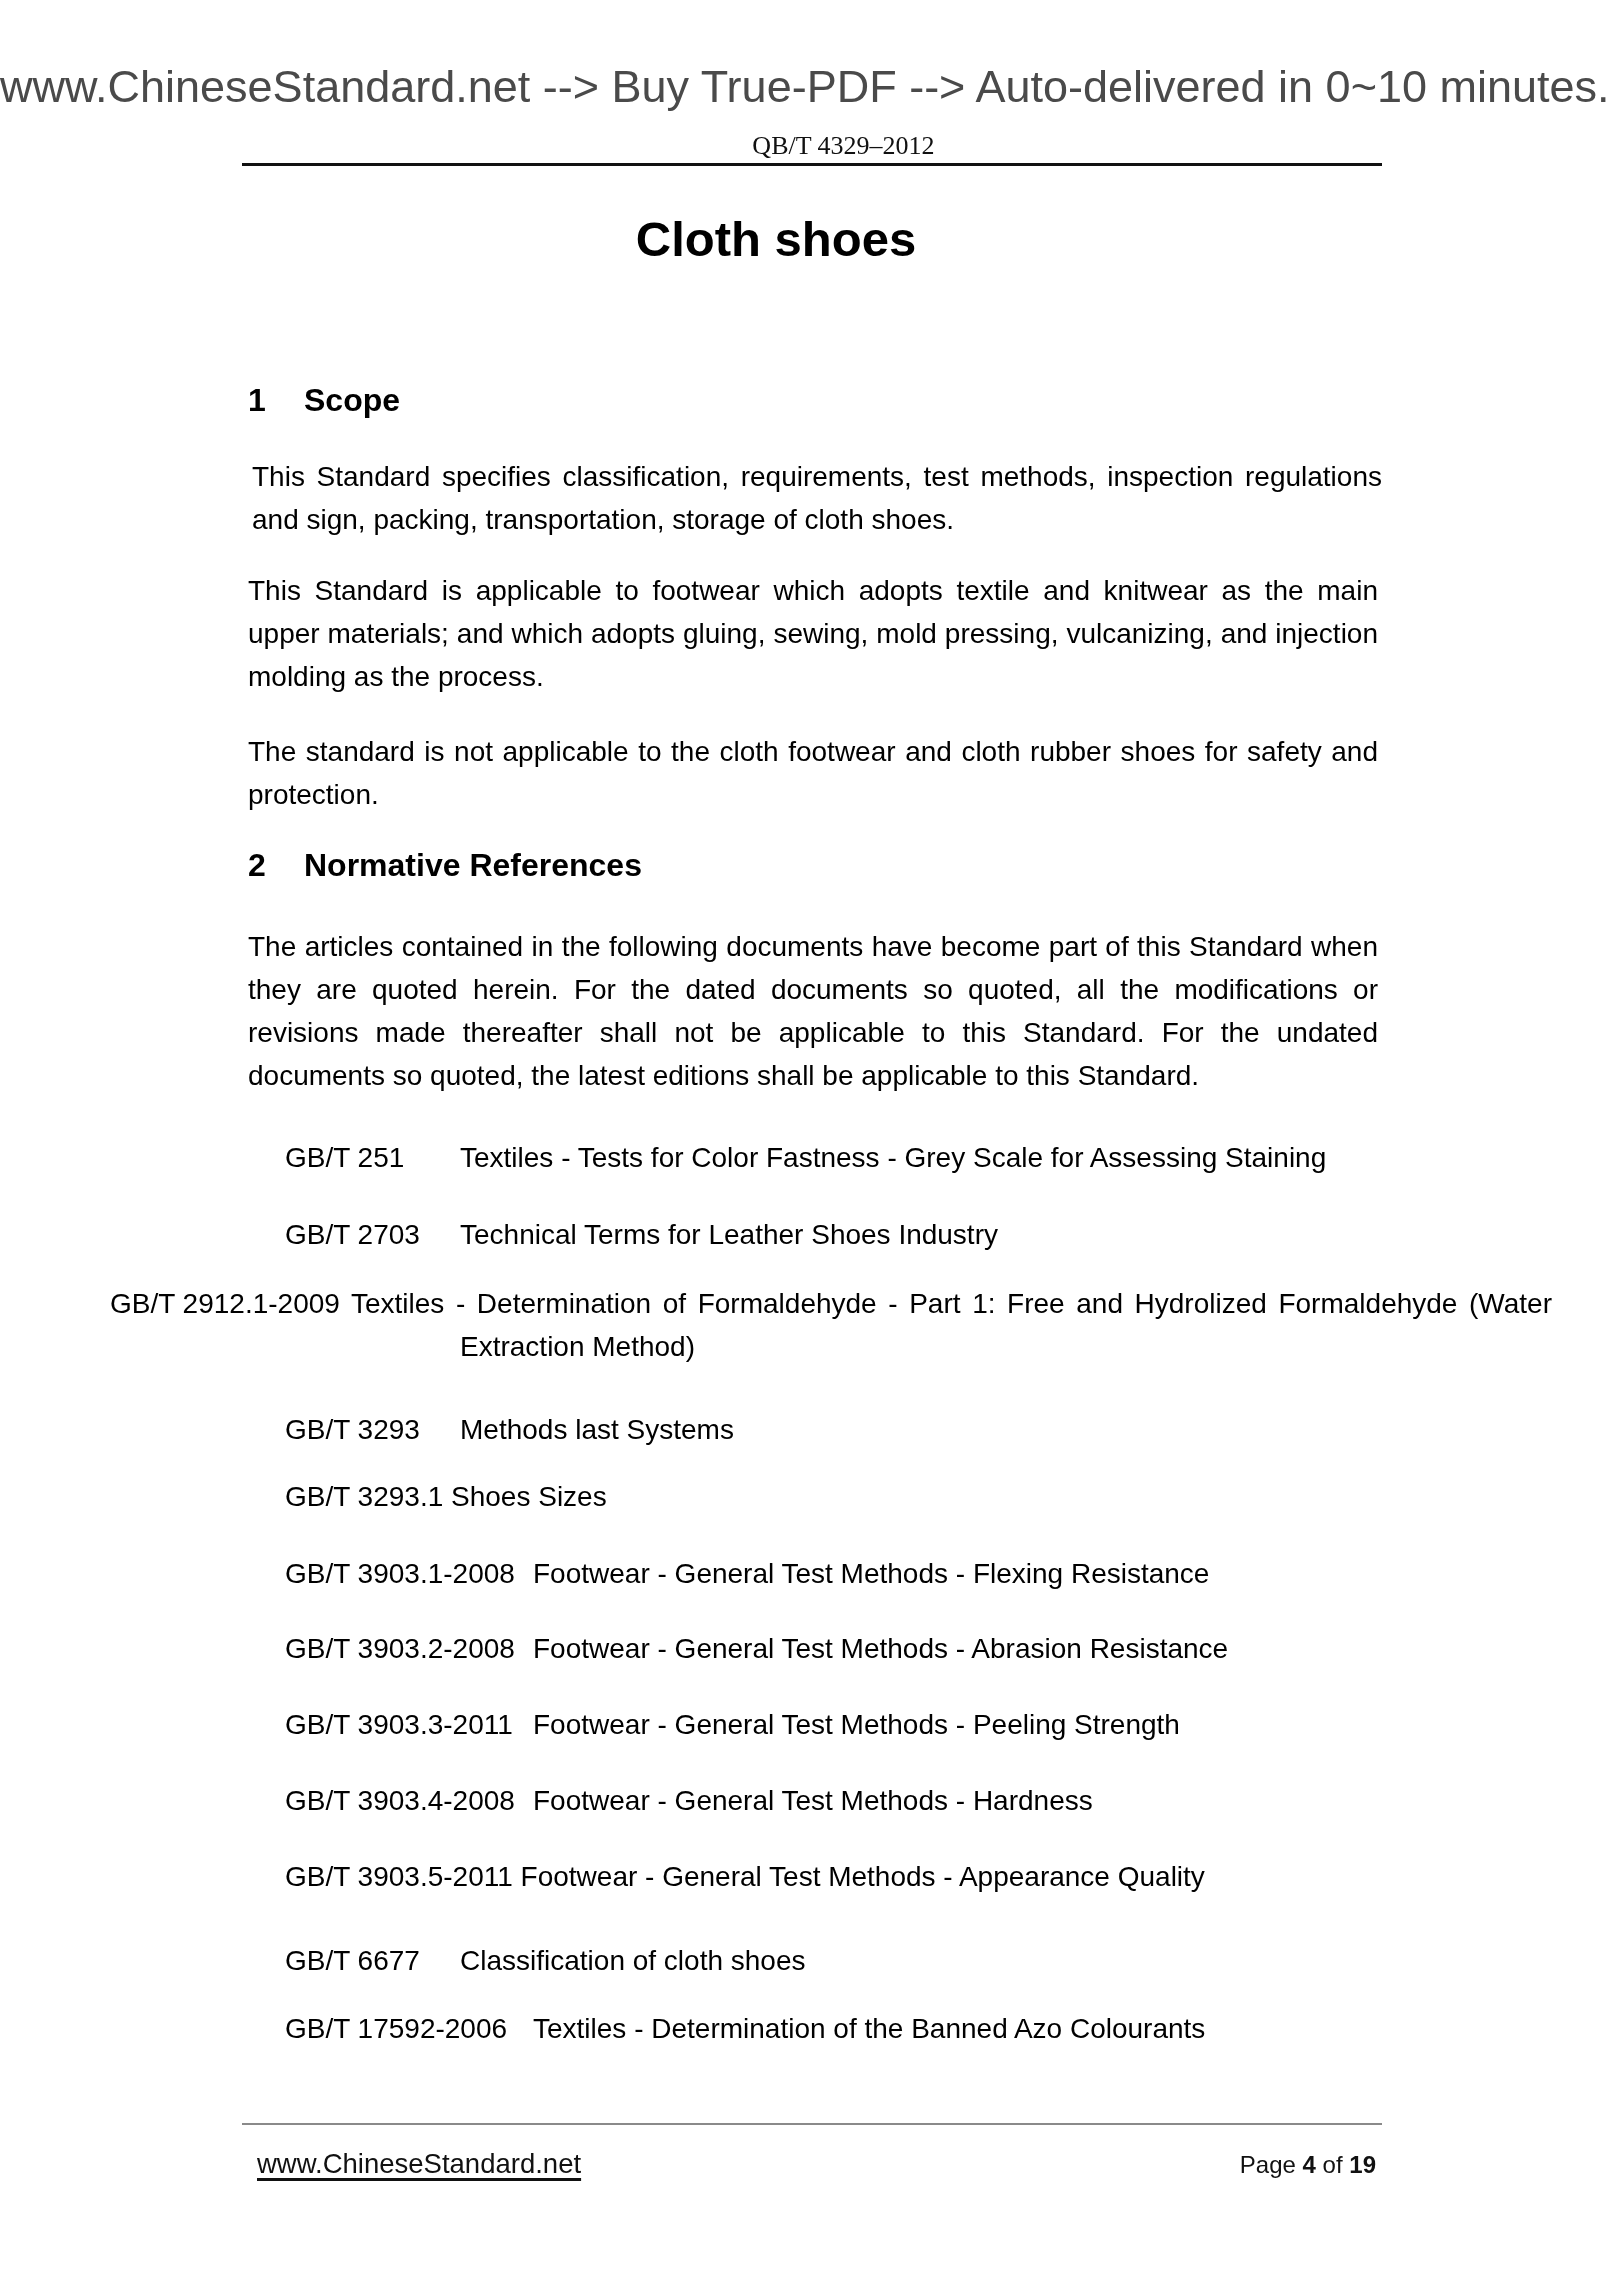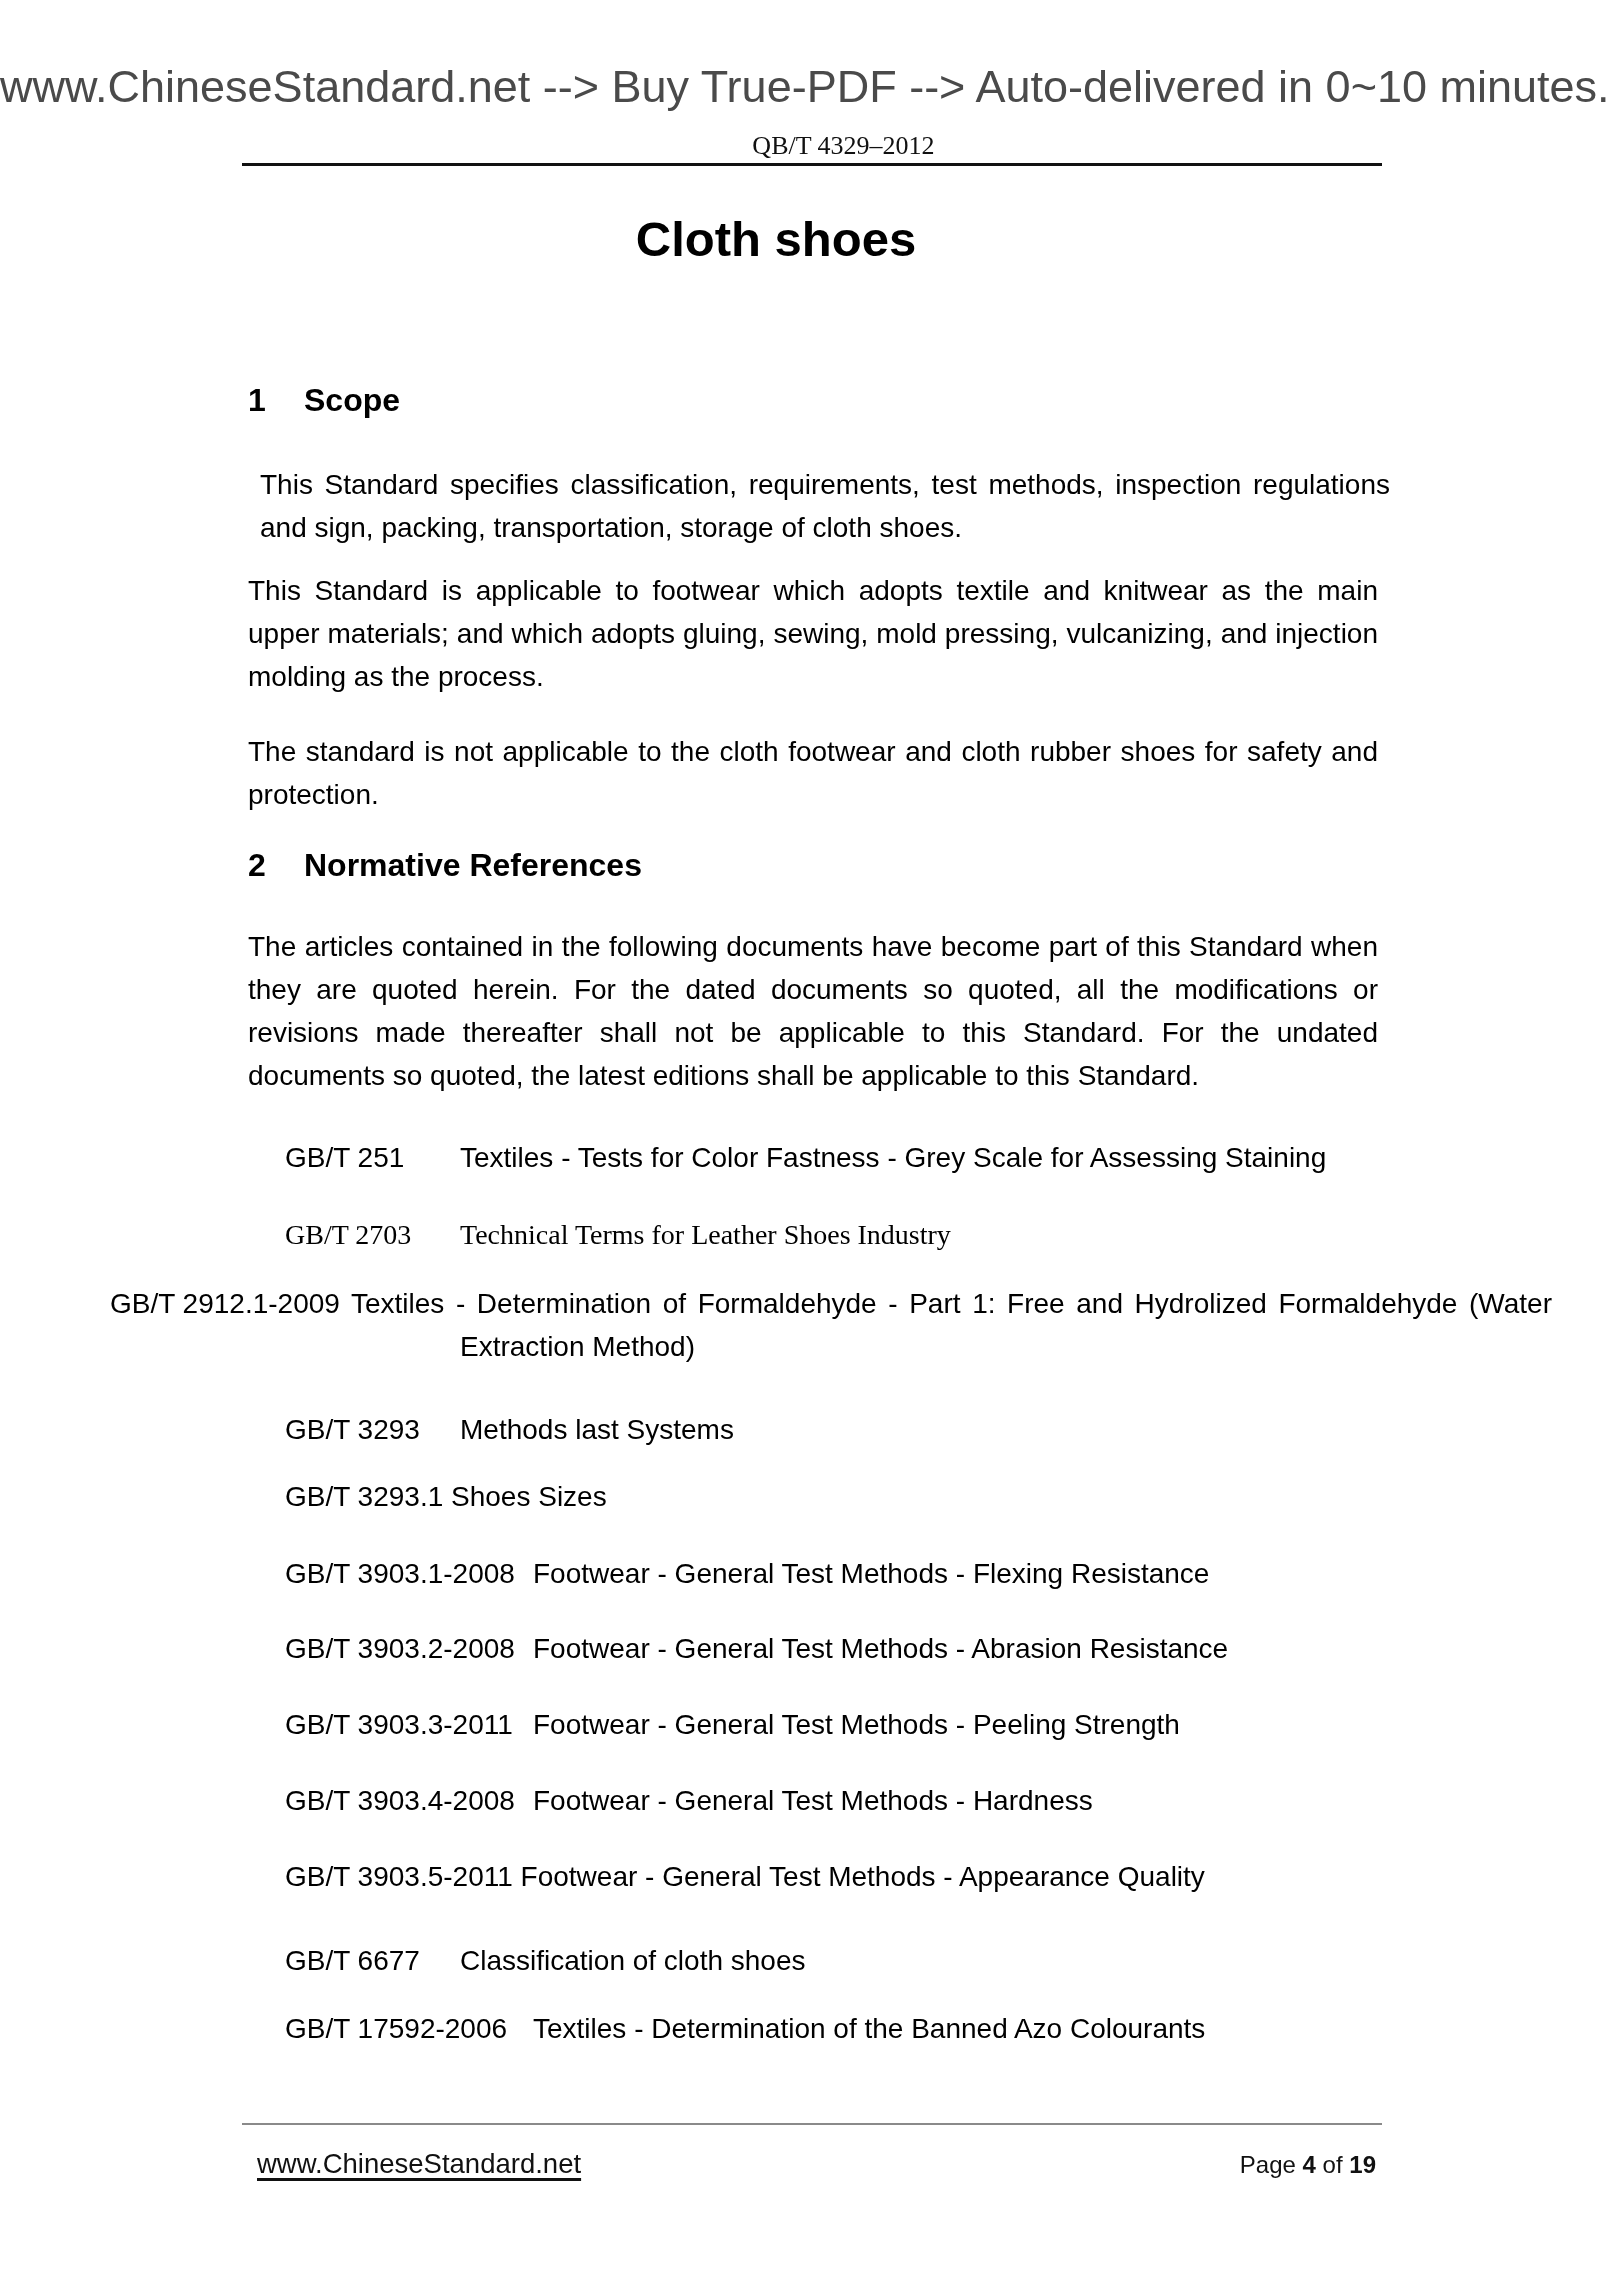--- a/index.html
+++ b/index.html
@@ -32,33 +32,33 @@
 
 <div class="abs banner">www.ChineseStandard.net --&gt; Buy True-PDF --&gt; Auto-delivered in 0~10 minutes.</div>
 <div class="abs stdcode">QB/T 4329–2012</div>
 <div class="abs rule-top"></div>
 
 <div class="abs title">Cloth shoes</div>
 
 <div class="abs h" style="top:382px;">
   <span class="num">1</span><span>Scope</span>
 </div>
-<p class="abs para" style="top:451px; margin:12px;">This Standard specifies classification, requirements, test methods, inspection regulations and sign, packing, transportation, storage of cloth shoes.</p>
+<p class="abs para" style="top:451px; margin:4px;">This Standard specifies classification, requirements, test methods, inspection regulations and sign, packing, transportation, storage of cloth shoes.</p>
 <p class="abs para" style="top:569px; margin:0;">This Standard is applicable to footwear which adopts textile and knitwear as the main upper materials; and which adopts gluing, sewing, mold pressing, vulcanizing, and injection molding as the process.</p>
 <p class="abs para" style="top:730px; margin:0;">The standard is not applicable to the cloth footwear and cloth rubber shoes for safety and protection.</p>
 
 <div class="abs h" style="top:847px;">
   <span class="num">2</span><span>Normative References</span>
 </div>
 <p class="abs para" style="top:925px; margin:0;">The articles contained in the following documents have become part of this Standard when they are quoted herein. For the dated documents so quoted, all the modifications or revisions made thereafter shall not be applicable to this Standard. For the undated documents so quoted, the latest editions shall be applicable to this Standard.</p>
 
 <div class="abs ref fixed" style="top:1128px;">
   <span class="code">GB/T 251</span><span>Textiles - Tests for Color Fastness - Grey Scale for Assessing Staining</span>
 </div>
-<div class="abs ref fixed" style="top:1205px;font-family:Liberation Serif, serif;">
+<div class="abs ref fixed" style="top:1205px;">
   <span class="code">GB/T 2703</span><span>Technical Terms for Leather Shoes Industry</span>
 </div>
 <div class="abs ref hang" style="top:1282px; width:1092px;">
   <span class="code">GB/T 2912.1-2009</span> <span>Textiles - Determination of Formaldehyde - Part 1: Free and Hydrolized Formaldehyde (Water Extraction Method)</span>
 </div>
 <div class="abs ref fixed" style="top:1400px;">
   <span class="code">GB/T 3293</span><span>Methods last Systems</span>
 </div>
 <div class="abs ref" style="top:1475px;">
   <span class="code">GB/T 3293.1</span> <span>Shoes Sizes</span>

